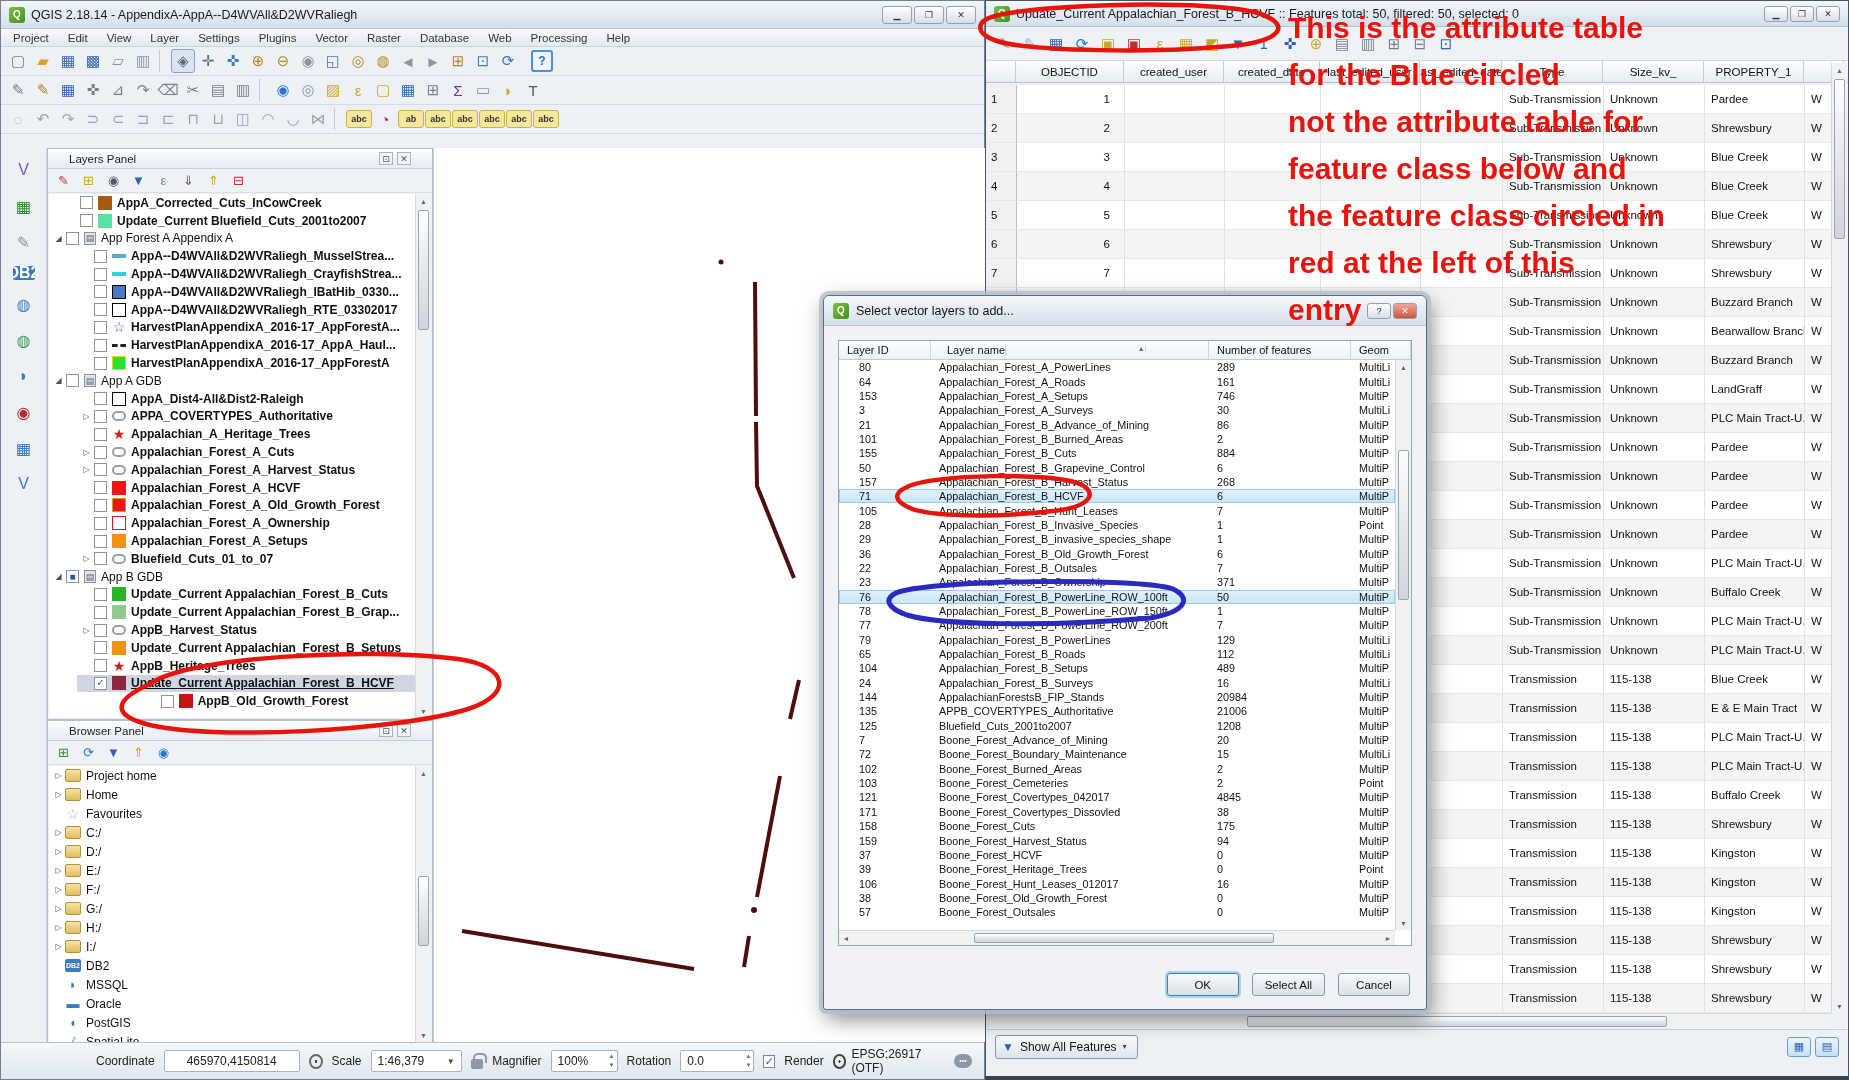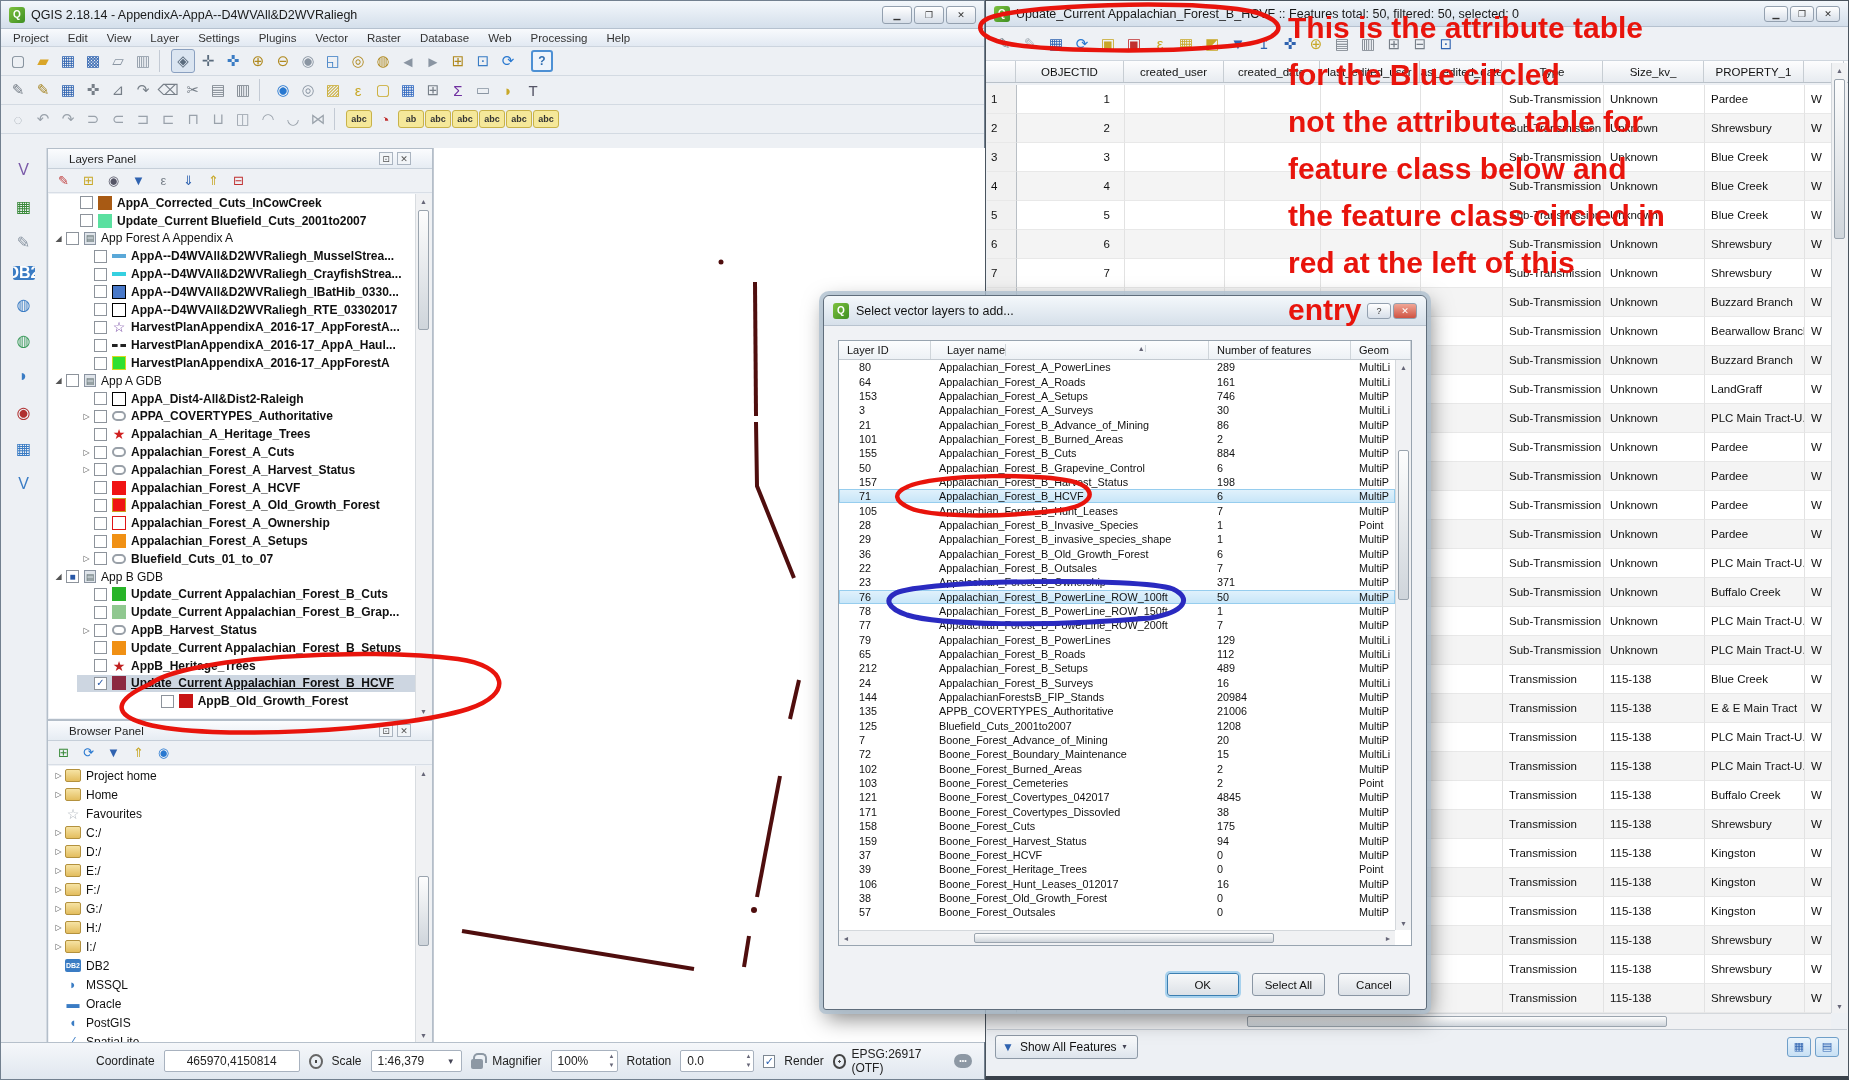--- a/index.html
+++ b/index.html
@@ -1251,21 +1251,21 @@
         <div class="drow">
           <span class="d-id">50</span>
           <span class="d-name">Appalachian_Forest_B_Grapevine_Control</span>
           <span class="d-count">6</span>
           <span class="d-geom">MultiP</span>
         </div>
 
         <div class="drow">
           <span class="d-id">157</span>
           <span class="d-name">Appalachian_Forest_B_Harvest_Status</span>
-          <span class="d-count">198</span>
+          <span class="d-count">268</span>
           <span class="d-geom">MultiP</span>
         </div>
 
         <div class="drow sel">
           <span class="d-id">71</span>
           <span class="d-name">Appalachian_Forest_B_HCVF</span>
           <span class="d-count">6</span>
           <span class="d-geom">MultiP</span>
         </div>
 
@@ -1340,21 +1340,21 @@
         </div>
 
         <div class="drow">
           <span class="d-id">65</span>
           <span class="d-name">Appalachian_Forest_B_Roads</span>
           <span class="d-count">112</span>
           <span class="d-geom">MultiLi</span>
         </div>
 
         <div class="drow">
-          <span class="d-id">212</span>
+          <span class="d-id">104</span>
           <span class="d-name">Appalachian_Forest_B_Setups</span>
           <span class="d-count">489</span>
           <span class="d-geom">MultiP</span>
         </div>
 
         <div class="drow">
           <span class="d-id">24</span>
           <span class="d-name">Appalachian_Forest_B_Surveys</span>
           <span class="d-count">16</span>
           <span class="d-geom">MultiLi</span>

